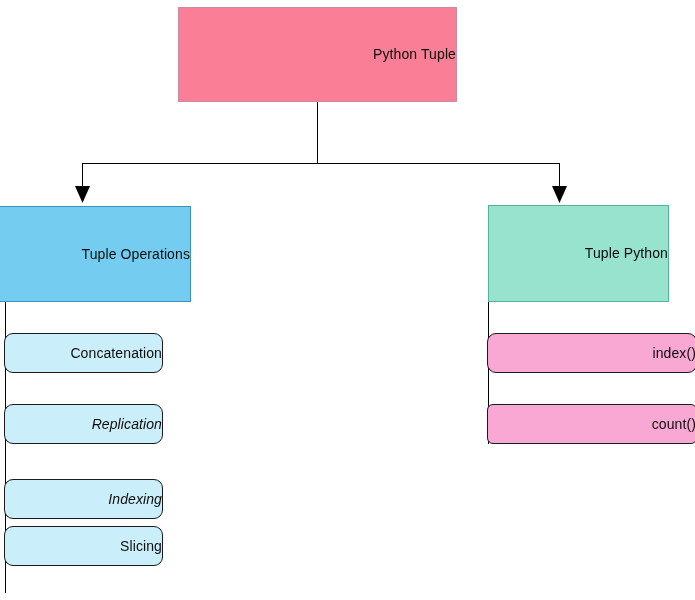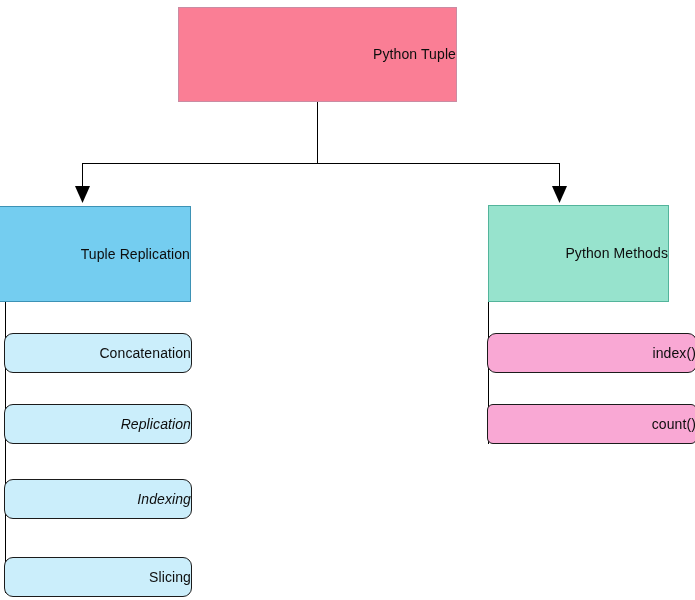--- a/index.html
+++ b/index.html
@@ -66,33 +66,33 @@
     border-color: #53b49b;
   }
   
   .node-leaf {
     border-radius: 9px;
     border: 1.6px solid #1b1b1b;
   }
   .leaf-blue {
     background: #cbeefb;
     left: 4px;
-    width: 188px;
+    width: 159px;
     height: 40px;
   }
   .leaf-green {
     background: #f9a8d4;
     left: 487px;
     width: 210px;
     height: 40px;
   }
   .leaf-b0 { top: 333px; }
   .leaf-b1 { top: 404px; font-style: italic; }
   .leaf-b2 { top: 479px; font-style: italic; }
-  .leaf-b3 { top: 557px; padding-left: 48px; }
+  .leaf-b3 { top: 526px; padding-left: 48px; }
   .leaf-g0 { top: 333px; }
   .leaf-g1 { top: 404px; border-radius: 6px; }
 </style>
 </head>
 <body>
 
 <svg id="canvas" viewBox="0 0 695 600" width="695" height="600" xmlns="http://www.w3.org/2000/svg">
   <g stroke="#000000" stroke-width="1.6" fill="none" shape-rendering="crispEdges">
 
     <line x1="317.5" y1="102" x2="317.5" y2="163.5"></line>
@@ -110,25 +110,25 @@
 
   <polygon points="82.5,203 75,186 90,186" fill="#000000"></polygon>
   <polygon points="559.5,203 552,186 567,186" fill="#000000"></polygon>
 </svg>
 
 <div class="node node-root">
   <span>Python Tuple</span>
 </div>
 
 <div class="node node-branch node-ops">
-  <span>Tuple Replication</span>
+  <span>Tuple Operations</span>
 </div>
 
 <div class="node node-branch node-methods">
-  <span>Python Methods</span>
+  <span>Tuple Python</span>
 </div>
 
 <div class="node node-leaf leaf-blue leaf-b0">
   <span>Concatenation</span>
 </div>
 <div class="node node-leaf leaf-blue leaf-b1">
   <span>Replication</span>
 </div>
 <div class="node node-leaf leaf-blue leaf-b2">
   <span>Indexing</span>

